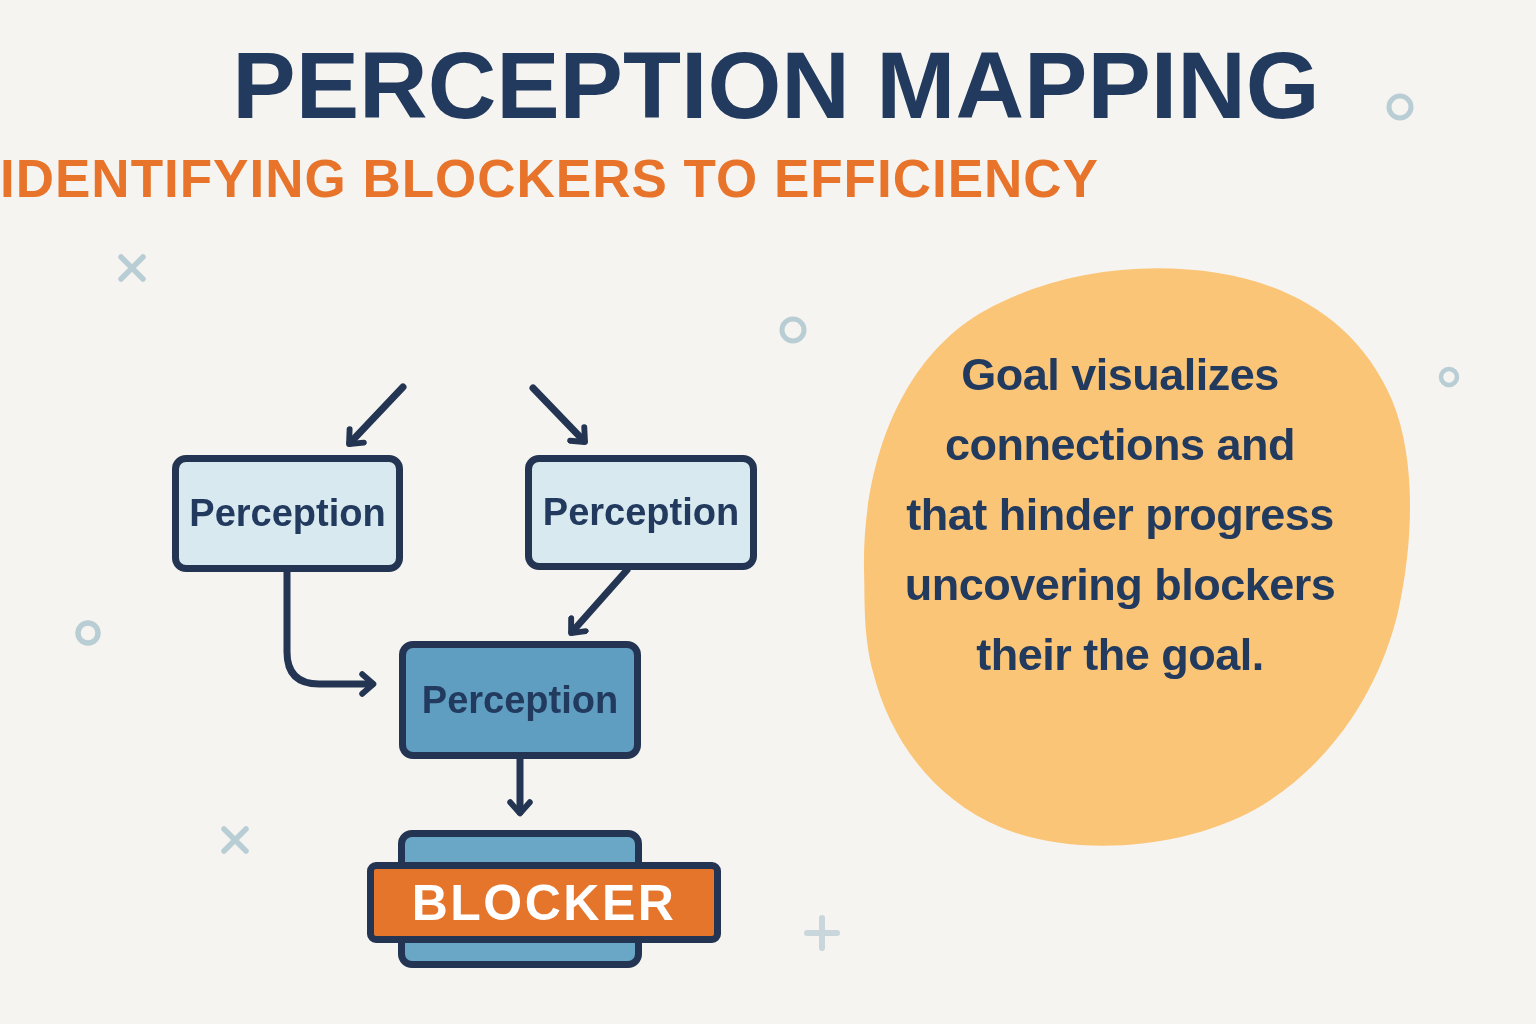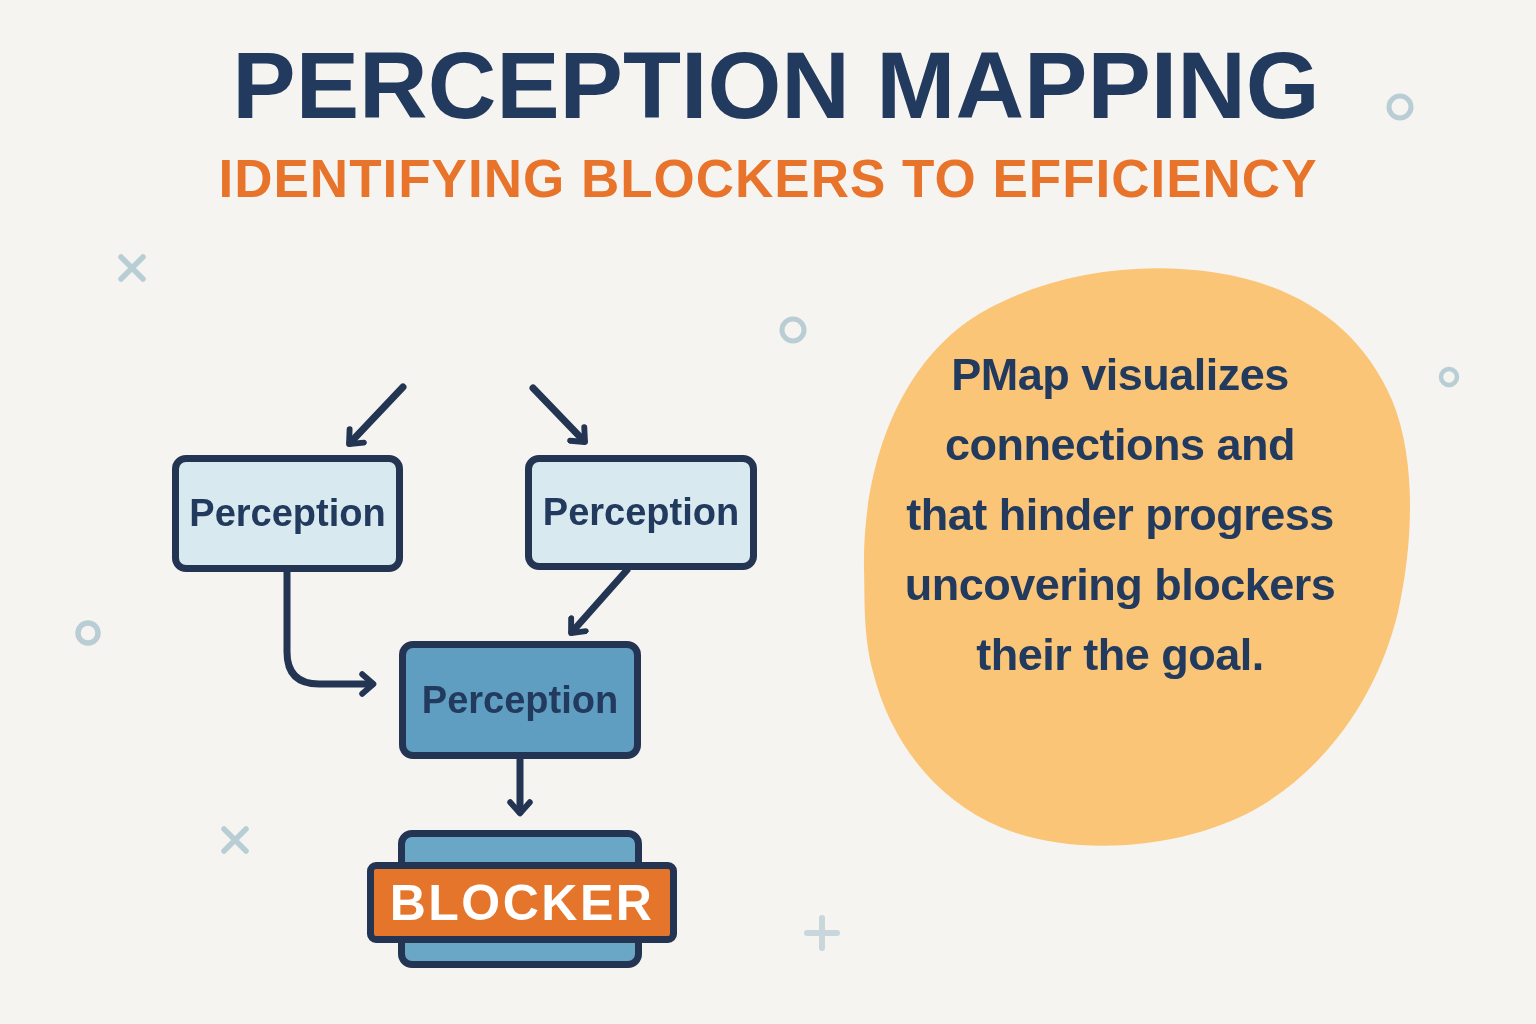--- a/index.html
+++ b/index.html
@@ -16,37 +16,37 @@
   .edge{stroke:var(--navy);stroke-width:7;fill:none;stroke-linecap:round;}
   .arrowhead{stroke:var(--navy);fill:none;stroke-width:4.2;stroke-linecap:round;stroke-linejoin:round;}
   .deco{stroke:var(--deco);fill:none;stroke-linecap:round;}
   .deco-light{stroke:var(--deco-light);fill:none;stroke-linecap:round;}
   .blob-shape{fill:var(--blob);}
   .page-title{
     position:absolute;top:28px;left:0;width:100%;margin:8px;text-align:center;z-index:2;
     font-size:95px;font-weight:700;line-height:1.05;letter-spacing:0;color:var(--text-navy);
   }
   .page-subtitle{
-    position:absolute;top:148px;left:0;width:100%;margin:0;text-align:center;z-index:2;
+    position:absolute;top:148px;left:0;width:100%;margin:0;text-align:left;z-index:2;
     font-size:53px;font-weight:700;letter-spacing:1px;color:var(--orange);
   }
   .node{
     position:absolute;box-sizing:border-box;z-index:2;display:flex;align-items:center;justify-content:center;
     border:7px solid var(--navy);color:var(--text-navy);font-weight:700;
   }
   .node-goal{left:333px;top:258px;width:273px;height:135px;border-radius:50%;background:var(--amber);font-size:56px;}
   .node-p-left{left:172px;top:455px;width:231px;height:117px;border-radius:14px;background:var(--light-blue);font-size:38px;}
   .node-p-right{left:525px;top:455px;width:232px;height:115px;border-radius:14px;background:var(--light-blue);font-size:38px;}
   .node-p-merge{left:399px;top:641px;width:242px;height:118px;border-radius:14px;background:var(--mid-blue);font-size:38px;}
   .blocker-back{
     position:absolute;left:398px;top:830px;width:244px;height:138px;box-sizing:border-box;z-index:2;
     border:7px solid var(--navy);border-radius:14px;background:var(--mid-blue-light);
   }
   .node-blocker{
-    left:367px;top:862px;width:310px;height:81px;border-radius:9px;background:var(--blocker-orange);
+    left:367px;top:862px;width:354px;height:81px;border-radius:9px;background:var(--blocker-orange);
     color:var(--white);font-size:50px;letter-spacing:2.5px;z-index:3;
   }
   .callout-text{
     position:absolute;left:855px;top:340px;width:530px;z-index:2;text-align:center;
     font-size:45px;font-weight:700;letter-spacing:-0.5px;line-height:70px;color:var(--text-navy);
   }
   .callout-line{display:block;}
 </style>
 </head>
 <body>
@@ -100,20 +100,20 @@
   <div class="node node-p-merge">
     <span>Perception</span>
   </div>
 
   <div class="blocker-back"></div>
   <div class="node node-blocker">
     <span>BLOCKER</span>
   </div>
 
   <div class="callout-text">
-    <span class="callout-line">PMap visualizes</span>
+    <span class="callout-line">Goal visualizes</span>
     <span class="callout-line">connections and</span>
     <span class="callout-line">that hinder progress</span>
     <span class="callout-line">uncovering blockers</span>
     <span class="callout-line">their the goal.</span>
   </div>
 
 </div>
 
 </body></html>

